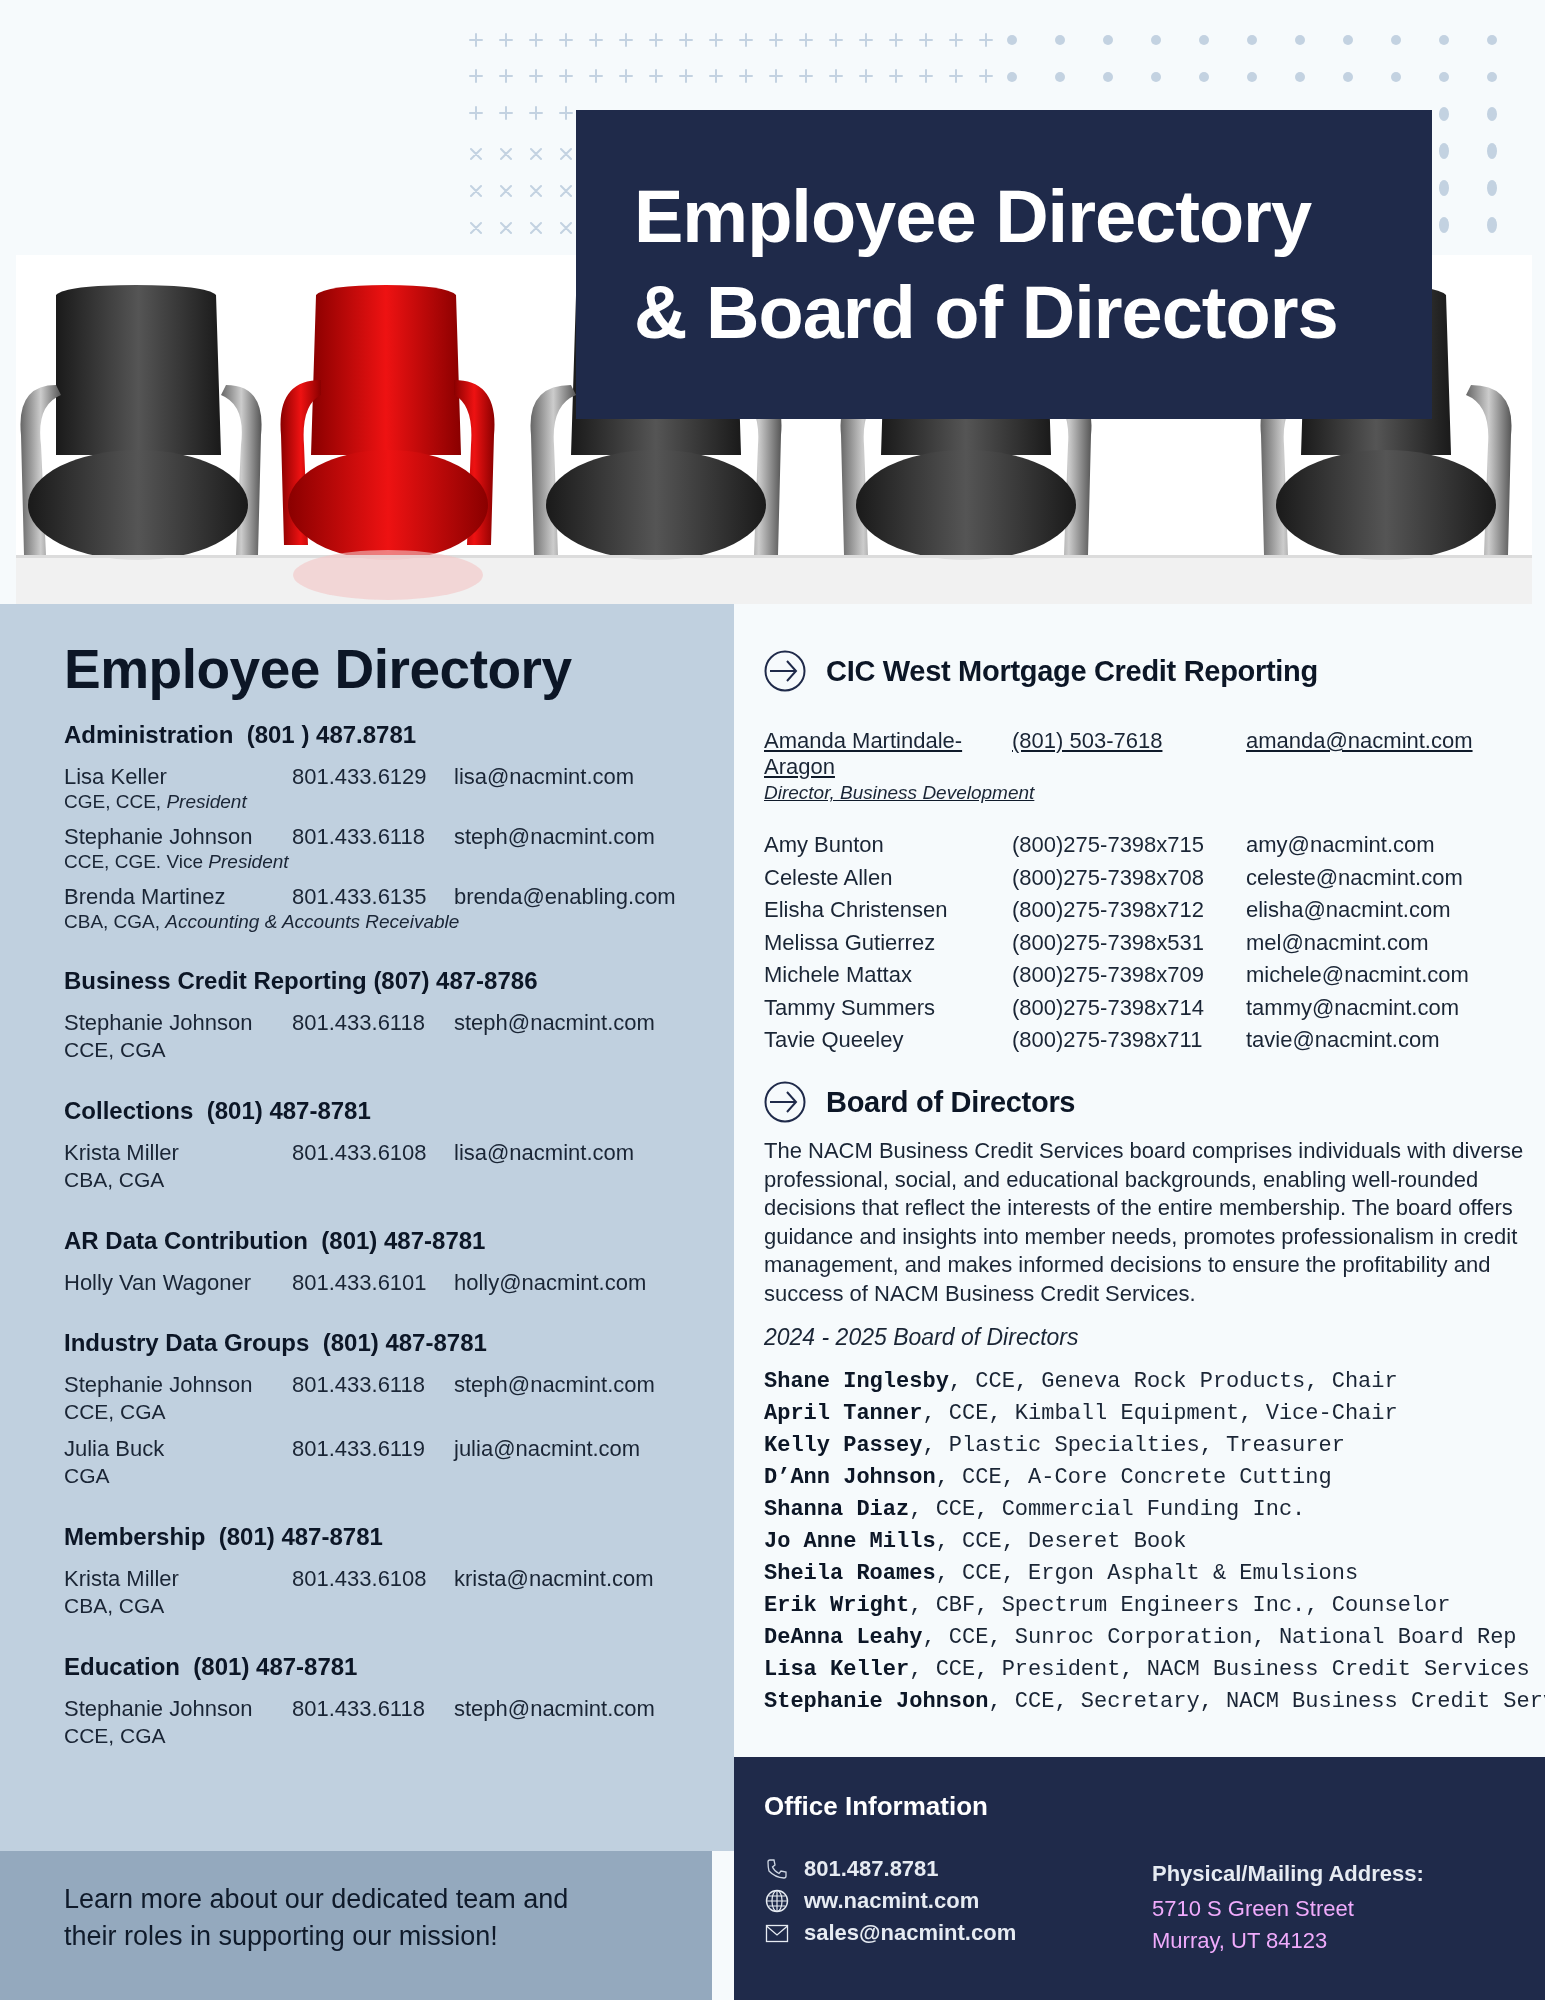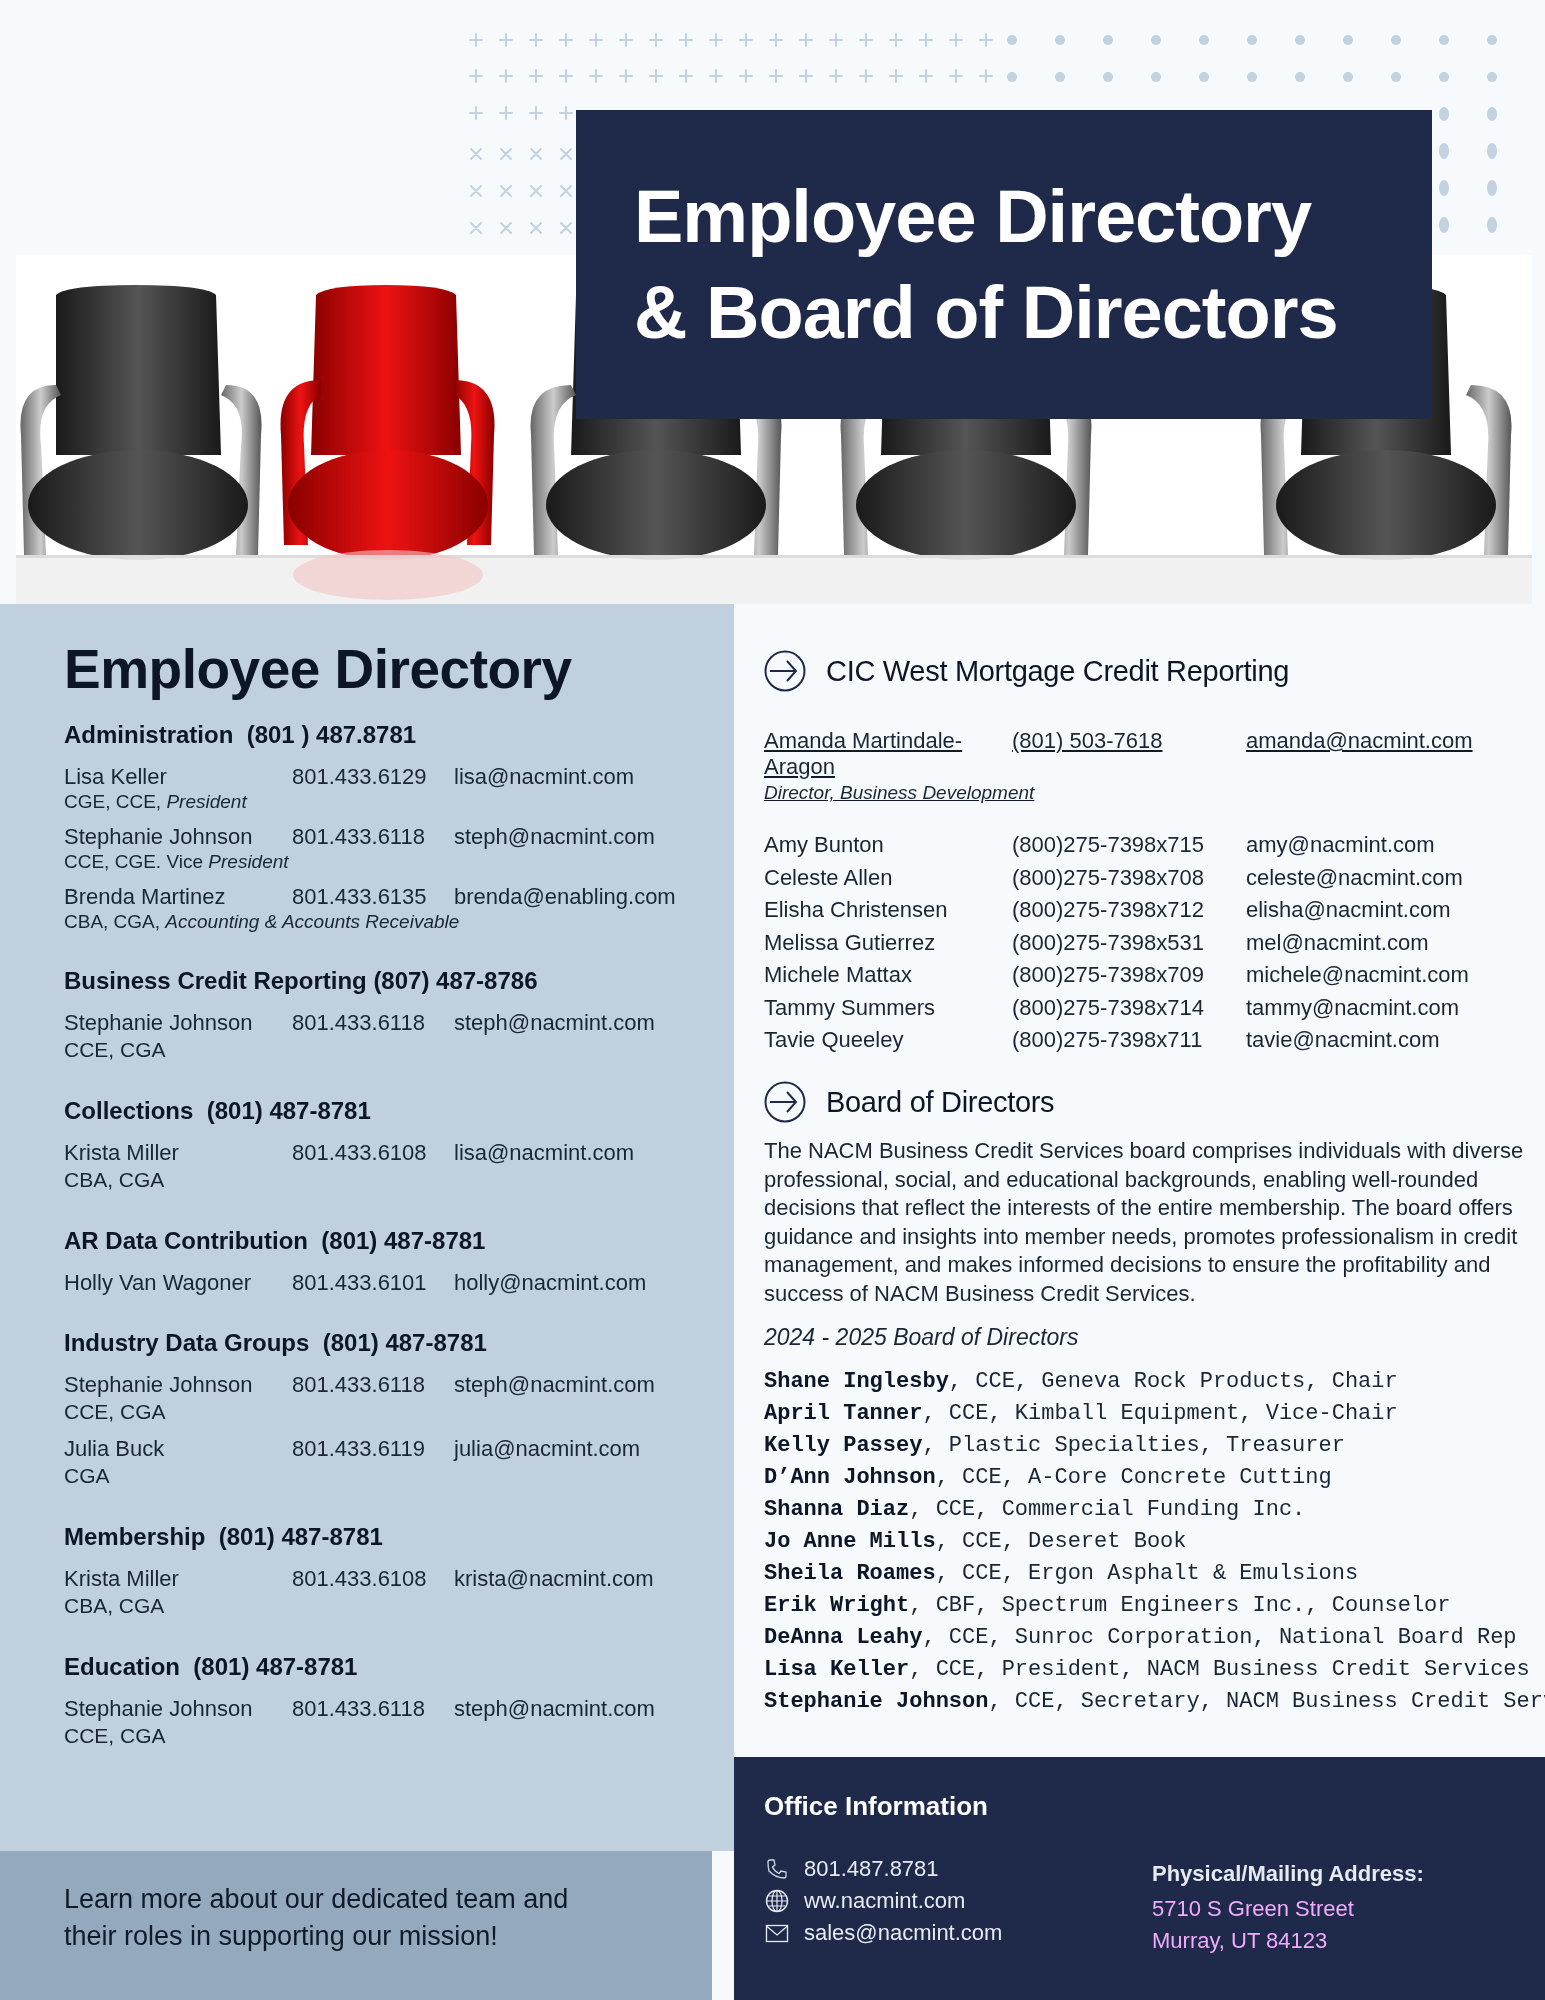--- a/index.html
+++ b/index.html
@@ -54,21 +54,21 @@
   .emp-creds.large { font-size: 21px; line-height: 28px; }
   .emp-creds i { font-style: italic; }
 
   
   .right-panel {
     position: absolute; left: 734px; top: 604px; width: 811px; height: 1153px;
     background: #f6fafc; padding: 46px 0 0 30px;
   }
   .sec-head { display: flex; align-items: center; margin-bottom: 20px; }
   .arrow-icon { width: 42px; height: 42px; margin-right: 20px; flex-shrink: 0; }
-  .sec-title { font-size: 29px; font-weight: normal; color: #0c1626; letter-spacing: -0.3px; }
+  .sec-title { font-size: 29px; font-weight: bold; color: #0c1626; letter-spacing: -0.3px; }
 
   .cic-lead { margin-top: 36px; margin-bottom: 26px; text-decoration: underline; }
   .cic-row { display: flex; font-size: 22px; line-height: 26px; color: #1a2535; }
   .cic-name { width: 248px; }
   .cic-phone { width: 234px; }
   .cic-role { font-size: 19px; font-style: italic; line-height: 26px; color: #1a2535; }
   .cic-list .cic-row { margin-bottom: 6.5px; }
 
   .bod-block { margin-top: 28px; }
   .bod-desc { font-size: 22px; line-height: 28.5px; color: #1a2535; width: 760px; margin-top: -6px; }
@@ -76,21 +76,21 @@
   .bod-item { font-size: 22px; line-height: 32px; color: #1a2535; white-space: nowrap; font-family: Liberation Mono, monospace; }
   .bod-item b { color: #0c1626; }
 
   
   .office {
     position: absolute; left: 734px; top: 1757px; width: 811px; height: 243px;
     background: #1f2a4a; padding: 32px 3px 0 30px; color: #ffffff;
   }
   .office-title { font-size: 26px; font-weight: bold; line-height: 34px; margin-bottom: 30px; }
   .office-cols { display: flex; }
-  .office-contacts { width: 388px; }
+  .office-contacts { width: 388px; font-weight: bold; }
   .oc-row { display: flex; align-items: center; font-size: 22px; line-height: 32px; color: #e6ebf2; }
   .oc-icon { width: 26px; height: 26px; margin-right: 14px; }
   .addr-label { font-size: 22px; font-weight: bold; line-height: 30px; margin-top: 6px; margin-bottom: 4px; color: #e6ebf2; }
   .addr-line { font-size: 22px; line-height: 32px; color: #f0abfc; }
 </style>
 </head>
 <body>
 
 <div class="hero">
   <svg class="pattern" width="1090" height="255" viewBox="0 0 1090 255">

